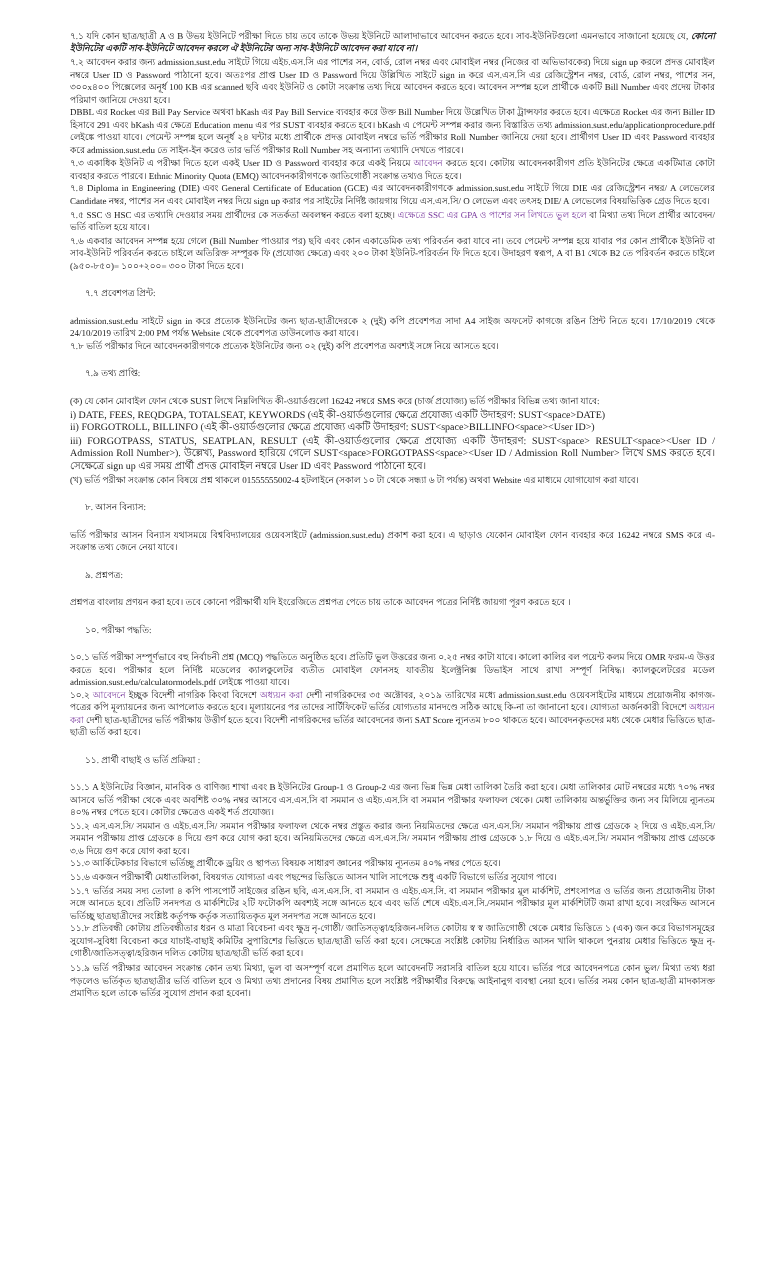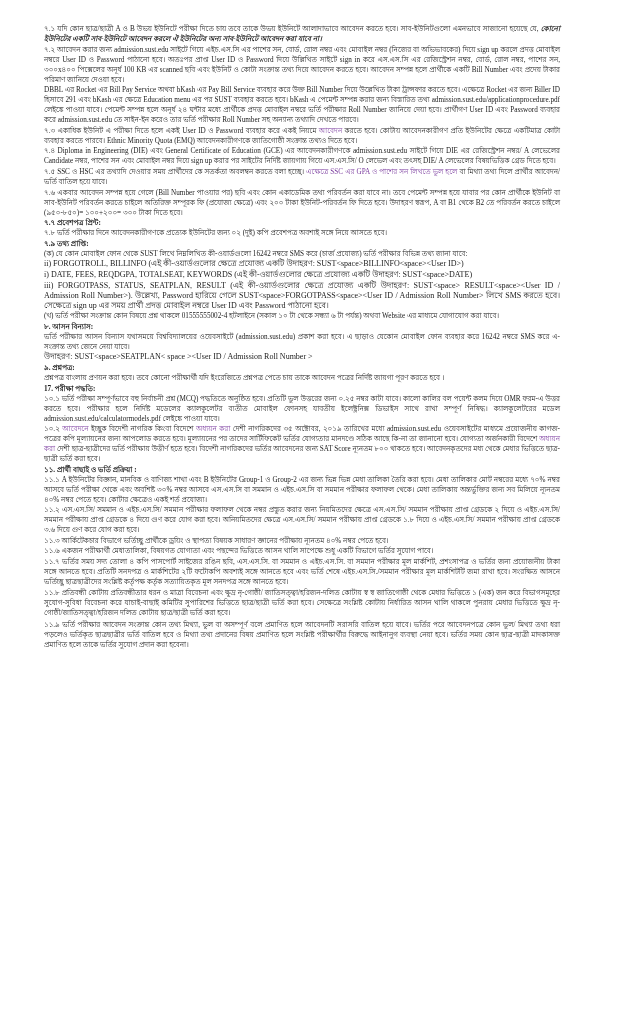--- a/index.html
+++ b/index.html
@@ -1,25 +1,25 @@
 <!DOCTYPE html>
 <html><head>
   <meta charset="utf-8">
   <style>
     html, body { margin: 0; padding: 0; background: #ffffff; }
     body { width: 622px; height: 1024px; overflow: hidden; position: relative; }
     .page {
-      position: absolute; left: 44px; top: 24px; width: 516px;
+      position: absolute; left: 56px; top: 24px; width: 516px;
       font-family: "Liberation Serif", "DejaVu Serif", serif;
       font-size: 7.2px; line-height: 10px; color: #1a1a1a;
       text-align: justify;
     }
     .p { margin: 0 0 0.6px 0; }
     .p.gap { margin-bottom: 2px; }
-    .h { font-weight: bold; margin: 0; }
+    .h { font-weight: normal; margin: 12px; }
     .i { font-style: italic; font-weight: bold; }
     .link { color: #7a3b9e; }
     .en { font-family: "Liberation Serif", serif; font-size: 8px; }
   </style>
 </head>
 <body>
 
 <div class="page">
   <p class="p">
     <span>৭.১ যদি কোন ছাত্র/ছাত্রী A ও B উভয় ইউনিটে পরীক্ষা দিতে চায় তবে তাকে উভয় ইউনিটে আলাদাভাবে আবেদন করতে হবে। সাব-ইউনিটগুলো এমনভাবে সাজানো হয়েছে যে,</span>
@@ -29,33 +29,33 @@
   <p class="p">DBBL এর Rocket এর Bill Pay Service অথবা bKash এর Pay Bill Service ব্যবহার করে উক্ত Bill Number দিয়ে উল্লেখিত টাকা ট্রান্সফার করতে হবে। এক্ষেত্রে Rocket এর জন্য Biller ID হিসাবে 291 এবং bKash এর ক্ষেত্রে Education menu এর পর SUST ব্যবহার করতে হবে। bKash এ পেমেন্ট সম্পন্ন করার জন্য বিস্তারিত তথ্য admission.sust.edu/applicationprocedure.pdf লেইঙ্কে পাওয়া যাবে। পেমেন্ট সম্পন্ন হলে অনূর্ধ ২৪ ঘন্টার মধ্যে প্রার্থীকে প্রদত্ত মোবাইল নম্বরে ভর্তি পরীক্ষার Roll Number জানিয়ে দেয়া হবে। প্রার্থীগণ User ID এবং Password ব্যবহার করে admission.sust.edu তে সাইন-ইন করেও তার ভর্তি পরীক্ষার Roll Number সহ অন্যান্য তথ্যাদি দেখতে পারবে।</p>
   <p class="p">
     <span>৭.৩ একাধিক ইউনিট এ পরীক্ষা দিতে হলে একই User ID ও Password ব্যবহার করে একই নিয়মে </span><span class="link">আবেদন</span><span> করতে হবে। কোটায় আবেদনকারীগণ প্রতি ইউনিটের ক্ষেত্রে একটিমাত্র কোটা ব্যবহার করতে পারবে। Ethnic Minority Quota (EMQ) আবেদনকারীগণকে জাতিগোষ্ঠী সংক্রান্ত তথ্যও দিতে হবে।</span>
   </p>
   <p class="p">৭.৪ Diploma in Engineering (DIE) এবং General Certificate of Education (GCE) এর আবেদনকারীগণকে admission.sust.edu সাইটে গিয়ে DIE এর রেজিস্ট্রেশন নম্বর/ A লেভেলের Candidate নম্বর, পাশের সন এবং মোবাইল নম্বর দিয়ে sign up করার পর সাইটের নির্দিষ্ট জায়গায় গিয়ে এস.এস.সি/ O লেভেল এবং তৎসহ DIE/ A লেভেলের বিষয়ভিত্তিক গ্রেড দিতে হবে।</p>
   <p class="p">
     <span>৭.৫ SSC ও HSC এর তথ্যাদি দেওয়ার সময় প্রার্থীদের কে সতর্কতা অবলম্বন করতে বলা হচ্ছে। </span><span class="link">এক্ষেত্রে SSC এর GPA ও পাশের সন লিখতে ভুল হলে</span><span> বা মিথ্যা তথ্য দিলে প্রার্থীর আবেদন/ভর্তি বাতিল হয়ে যাবে।</span>
   </p>
   <p class="p">৭.৬ একবার আবেদন সম্পন্ন হয়ে গেলে (Bill Number পাওয়ার পর) ছবি এবং কোন একাডেমিক তথ্য পরিবর্তন করা যাবে না। তবে পেমেন্ট সম্পন্ন হয়ে যাবার পর কোন প্রার্থীকে ইউনিট বা সাব-ইউনিট পরিবর্তন করতে চাইলে অতিরিক্ত সম্পূরক ফি (প্রযোজ্য ক্ষেত্রে) এবং ২০০ টাকা ইউনিট-পরিবর্তন ফি দিতে হবে। উদাহরণ স্বরূপ, A বা B1 থেকে B2 তে পরিবর্তন করতে চাইলে (৯৫০-৮৫০)= ১০০+২০০= ৩০০ টাকা দিতে হবে।</p>
   <p class="h">৭.৭ প্রবেশপত্র প্রিন্ট:</p>
+  <p class="p">admission.sust.edu সাইটে sign in করে প্রত্যেক ইউনিটের জন্য ছাত্র-ছাত্রীদেরকে ২ (দুই) কপি প্রবেশপত্র  সাদা A4 সাইজ অফসেট কাগজে রঙিন প্রিন্ট নিতে হবে। 17/10/2019 থেকে 24/10/2019 তারিখ 2:00 PM পর্যন্ত Website থেকে প্রবেশপত্র ডাউনলোড করা যাবে।</p>
   <p class="p">৭.৮ ভর্তি পরীক্ষার দিনে আবেদনকারীগণকে প্রত্যেক ইউনিটের জন্য ০২ (দুই) কপি প্রবেশপত্র অবশ্যই সঙ্গে নিয়ে আসতে হবে।</p>
   <p class="h">৭.৯ তথ্য প্রাপ্তি:</p>
   <p class="p">(ক) যে কোন মোবাইল ফোন থেকে SUST লিখে নিম্নলিখিত কী-ওয়ার্ডগুলো 16242 নম্বরে SMS করে (চার্জ প্রযোজ্য) ভর্তি পরীক্ষার বিভিন্ন তথ্য জানা যাবে:</p>
+  <p class="p en">i) DATE, FEES, REQDGPA, TOTALSEAT, KEYWORDS (এই কী-ওয়ার্ডগুলোর ক্ষেত্রে প্রযোজ্য একটি উদাহরণ: SUST&lt;space&gt;DATE)</p>
   <p class="p en">ii) FORGOTROLL, BILLINFO (এই কী-ওয়ার্ডগুলোর ক্ষেত্রে প্রযোজ্য একটি উদাহরণ: SUST&lt;space&gt;BILLINFO&lt;space&gt;&lt;User ID&gt;)</p>
-  <p class="p en">i) DATE, FEES, REQDGPA, TOTALSEAT, KEYWORDS (এই কী-ওয়ার্ডগুলোর ক্ষেত্রে প্রযোজ্য একটি উদাহরণ: SUST&lt;space&gt;DATE)</p>
   <p class="p en">iii) FORGOTPASS, STATUS, SEATPLAN, RESULT (এই কী-ওয়ার্ডগুলোর ক্ষেত্রে প্রযোজ্য একটি উদাহরণ: SUST&lt;space&gt; RESULT&lt;space&gt;&lt;User ID / Admission Roll Number&gt;). উল্লেখ্য, Password হারিয়ে গেলে SUST&lt;space&gt;FORGOTPASS&lt;space&gt;&lt;User ID / Admission Roll Number&gt; লিখে SMS করতে হবে। সেক্ষেত্রে sign up এর সময় প্রার্থী প্রদত্ত মোবাইল নম্বরে User ID এবং Password পাঠানো হবে।</p>
   <p class="p">(খ) ভর্তি পরীক্ষা সংক্রান্ত কোন বিষয়ে প্রশ্ন থাকলে 01555555002-4 হটলাইনে (সকাল ১০ টা থেকে সন্ধ্যা ৬ টা পর্যন্ত) অথবা Website এর মাধ্যমে যোগাযোগ করা যাবে।</p>
   <p class="h">৮. আসন বিন্যাস:</p>
   <p class="p">ভর্তি পরীক্ষার আসন বিন্যাস যথাসময়ে বিশ্ববিদ্যালয়ের ওয়েবসাইটে (admission.sust.edu) প্রকাশ করা হবে। এ ছাড়াও যেকোন মোবাইল ফোন ব্যবহার করে 16242 নম্বরে SMS করে এ-সংক্রান্ত তথ্য জেনে নেয়া যাবে।</p>
-  <p class="p en">উদাহরণ: SUST&lt;space&gt;SEATPLAN&lt; space &gt;&lt;User ID / Admission Roll Number &gt;</p>
   <p class="h">৯. প্রশ্নপত্র:</p>
   <p class="p">প্রশ্নপত্র বাংলায় প্রণয়ন করা হবে। তবে কোনো পরীক্ষার্থী যদি ইংরেজিতে প্রশ্নপত্র পেতে চায় তাকে আবেদন পত্রের নির্দিষ্ট জায়গা পূরণ করতে হবে ।</p>
-  <p class="h">17. পরীক্ষা পদ্ধতি:</p>
+  <p class="h">১০. পরীক্ষা পদ্ধতি:</p>
   <p class="p">১০.১ ভর্তি পরীক্ষা সম্পূর্ণভাবে বহু নির্বাচনী প্রশ্ন (MCQ) পদ্ধতিতে অনুষ্ঠিত হবে। প্রতিটি ভুল উত্তরের জন্য ০.২৫ নম্বর কাটা যাবে। কালো কালির বল পয়েন্ট কলম দিয়ে OMR ফরম-এ উত্তর করতে হবে। পরীক্ষার হলে নির্দিষ্ট মডেলের ক্যালকুলেটর ব্যতীত মোবাইল ফোনসহ যাবতীয় ইলেক্ট্রনিক্স ডিভাইস সাথে রাখা সম্পূর্ণ নিষিদ্ধ। ক্যালকুলেটরের মডেল admission.sust.edu/calculatormodels.pdf লেইঙ্কে পাওয়া যাবে।</p>
   <p class="p">
     <span>১০.২ </span><span class="link">আবেদনে</span><span> ইচ্ছুক বিদেশী নাগরিক কিংবা বিদেশে </span><span class="link">অধ্যয়ন করা</span><span> দেশী নাগরিকদের ৩৫ অক্টোবর, ২০১৯ তারিখের মধ্যে  admission.sust.edu ওয়েবসাইটের মাধ্যমে প্রয়োজনীয় কাগজ-পত্রের কপি মূল্যায়নের জন্য আপলোড করতে হবে। মূল্যায়নের পর তাদের সার্টিফিকেট ভর্তির যোগ্যতার মানদণ্ডে সঠিক আছে কি-না তা জানানো হবে। যোগ্যতা অর্জনকারী বিদেশে </span><span class="link">অধ্যয়ন করা</span><span> দেশী ছাত্র-ছাত্রীদের ভর্তি পরীক্ষায় উত্তীর্ণ হতে হবে। বিদেশী নাগরিকদের ভর্তির আবেদনের জন্য SAT Score ন্যূনতম ৮০০ থাকতে হবে। আবেদনকৃতদের মধ্য থেকে মেধার ভিত্তিতে ছাত্র-ছাত্রী ভর্তি করা হবে।</span>
   </p>
   <p class="h">১১. প্রার্থী বাছাই ও ভর্তি প্রক্রিয়া :</p>
   <p class="p">১১.১ A ইউনিটের বিজ্ঞান, মানবিক ও বাণিজ্য শাখা এবং B ইউনিটের Group-1 ও Group-2 এর জন্য ভিন্ন ভিন্ন মেধা তালিকা তৈরি করা হবে। মেধা তালিকার মোট নম্বরের মধ্যে ৭০% নম্বর আসবে ভর্তি পরীক্ষা থেকে এবং অবশিষ্ট ৩০% নম্বর আসবে এস.এস.সি বা সমমান ও এইচ.এস.সি বা সমমান পরীক্ষার ফলাফল থেকে। মেধা তালিকায় অন্তর্ভুক্তির জন্য সব মিলিয়ে ন্যূনতম ৪০% নম্বর পেতে হবে। কোটার ক্ষেত্রেও একই শর্ত প্রযোজ্য।</p>
   <p class="p">১১.২ এস.এস.সি/ সমমান ও এইচ.এস.সি/ সমমান পরীক্ষার ফলাফল থেকে নম্বর প্রস্তুত করার জন্য নিয়মিতদের ক্ষেত্রে এস.এস.সি/ সমমান পরীক্ষায় প্রাপ্ত গ্রেডকে ২ দিয়ে ও এইচ.এস.সি/ সমমান পরীক্ষায় প্রাপ্ত গ্রেডকে ৪ দিয়ে গুণ করে যোগ করা হবে। অনিয়মিতদের ক্ষেত্রে এস.এস.সি/ সমমান পরীক্ষায় প্রাপ্ত গ্রেডকে ১.৮ দিয়ে ও এইচ.এস.সি/ সমমান পরীক্ষায় প্রাপ্ত গ্রেডকে ৩.৬ দিয়ে গুণ করে যোগ করা হবে।</p>
   <p class="p">১১.৩ আর্কিটেকচার বিভাগে ভর্তিচ্ছু প্রার্থীকে ড্রয়িং ও স্থাপত্য বিষয়ক সাধারণ জ্ঞানের পরীক্ষায় ন্যূনতম ৪০% নম্বর পেতে হবে।</p>
   <p class="p">১১.৬ একজন পরীক্ষার্থী মেধাতালিকা, বিষয়গত যোগ্যতা এবং পছন্দের ভিত্তিতে আসন খালি সাপেক্ষে শুধু একটি বিভাগে ভর্তির সুযোগ পাবে।</p>
   <p class="p">১১.৭ ভর্তির সময় সদ্য তোলা ৪ কপি পাসপোর্ট সাইজের রঙিন ছবি, এস.এস.সি. বা সমমান ও এইচ.এস.সি. বা সমমান পরীক্ষার মূল মার্কশিট, প্রশংসাপত্র ও ভর্তির জন্য প্রয়োজনীয় টাকা সঙ্গে আনতে হবে। প্রতিটি সনদপত্র ও মার্কশিটের ২টি ফটোকপি অবশ্যই সঙ্গে আনতে হবে এবং  ভর্তি শেষে এইচ.এস.সি./সমমান পরীক্ষার মূল মার্কশিটটি জমা রাখা হবে। সংরক্ষিত আসনে ভর্তিচ্ছু ছাত্রছাত্রীদের সংশ্লিষ্ট কর্তৃপক্ষ কর্তৃক সত্যায়িতকৃত মূল সনদপত্র সঙ্গে আনতে হবে।</p>

